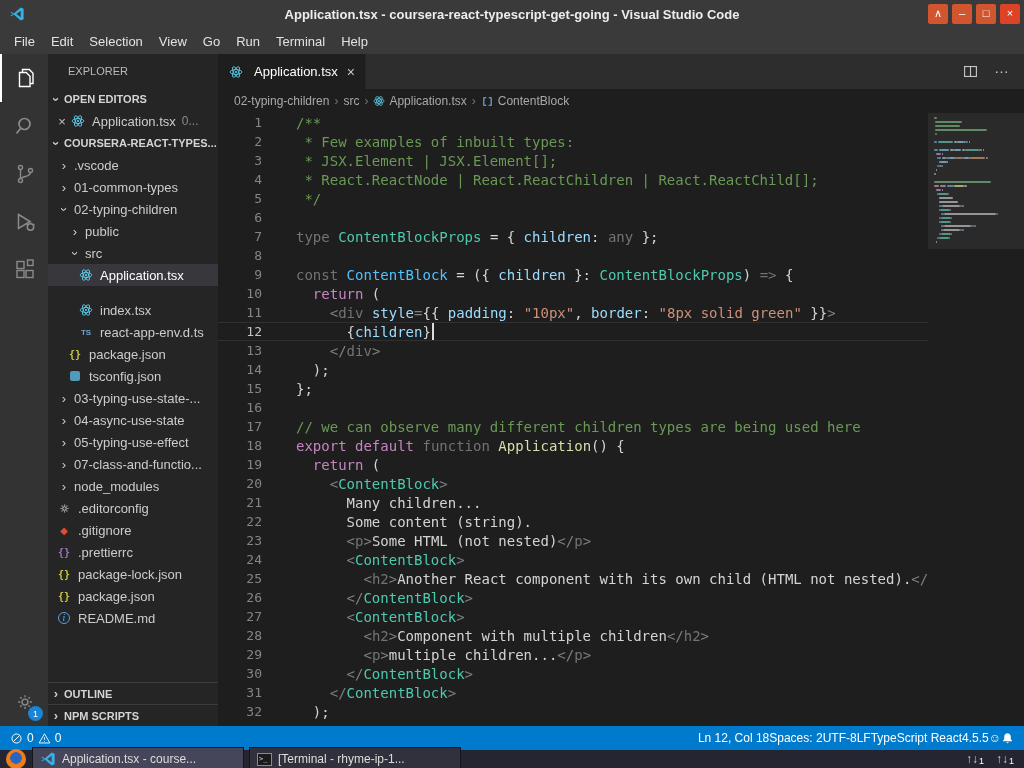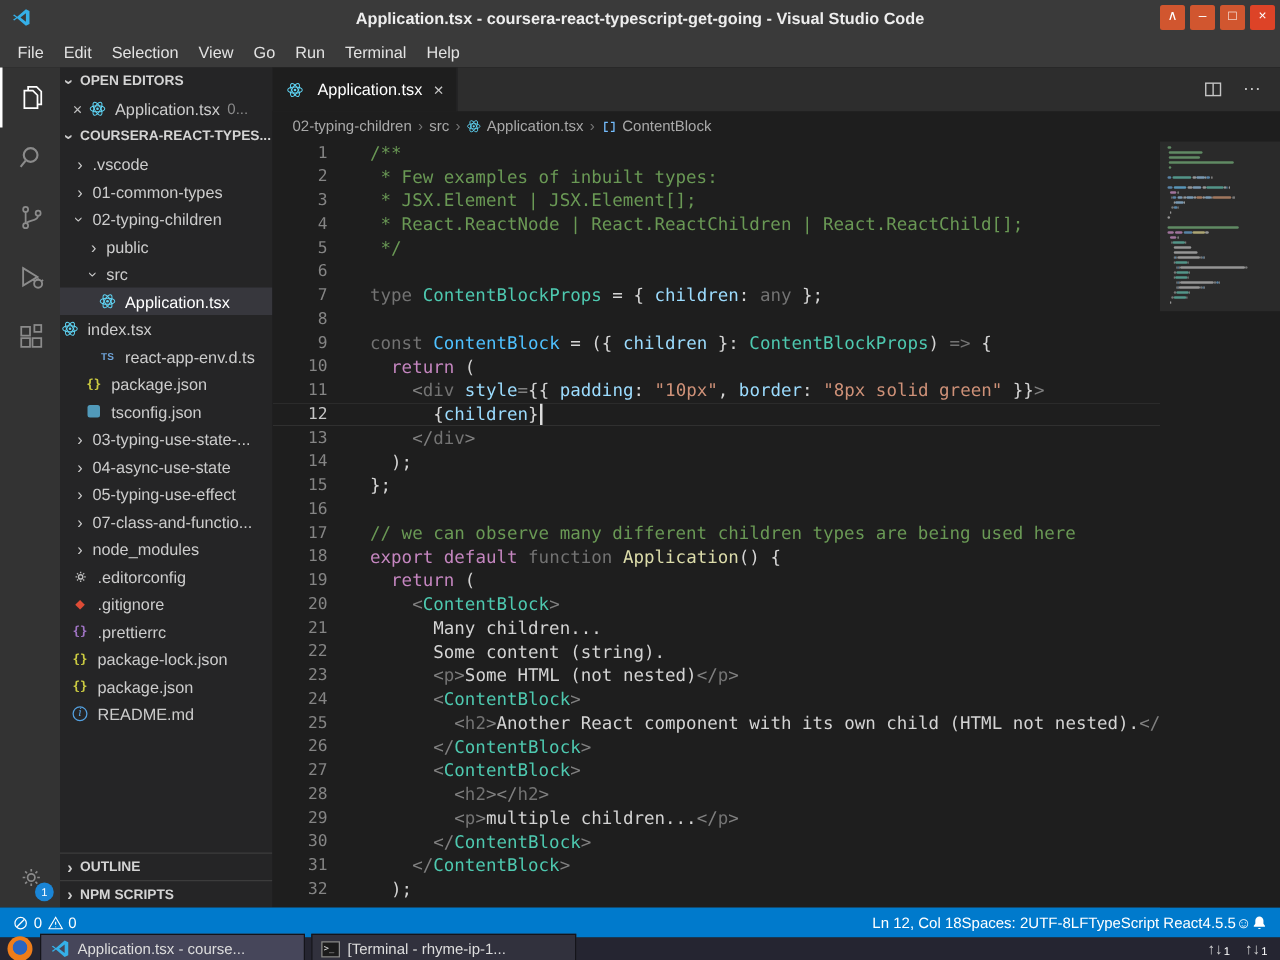--- a/index.html
+++ b/index.html
@@ -182,20 +182,21 @@
         <div class="act-item">
           <svg width="22" height="22" viewBox="0 0 24 24" fill="none" stroke="currentColor" stroke-width="1.5">
             <circle cx="12" cy="12" r="3.2"></circle>
             <path d="M12 4.5v2.3M12 17.2v2.3M4.5 12h2.3M17.2 12h2.3M6.7 6.7l1.6 1.6M15.7 15.7l1.6 1.6M17.3 6.7l-1.6 1.6M8.3 15.7l-1.6 1.6"></path>
           </svg>
           <span class="act-badge">1</span>
         </div>
       </div>
 
     <div class="sidebar">
+      <div class="sidebar-title">EXPLORER</div>
       <div class="section-header">
         <span class="chev exp">›</span>
         <span>OPEN EDITORS</span>
       </div>
       <div id="open-editors">
           <div class="oe-item">
             <span class="oe-close">×</span>
             <span class="f-icon">
               <svg width="14" height="14" viewBox="0 0 24 24" fill="none" stroke="#5fd4f4" stroke-width="1.4">
                 <ellipse cx="12" cy="12" rx="10" ry="4.2"></ellipse>
@@ -237,21 +238,21 @@
             <span class="f-icon">
               <svg width="14" height="14" viewBox="0 0 24 24" fill="none" stroke="#5fd4f4" stroke-width="1.4">
                 <ellipse cx="12" cy="12" rx="10" ry="4.2"></ellipse>
                 <ellipse cx="12" cy="12" rx="10" ry="4.2" transform="rotate(60 12 12)"></ellipse>
                 <ellipse cx="12" cy="12" rx="10" ry="4.2" transform="rotate(-60 12 12)"></ellipse>
                 <circle cx="12" cy="12" r="1.8" fill="#5fd4f4" stroke="none"></circle>
               </svg>
             </span>
             <span class="t-label">Application.tsx</span>
           </div>
-          <div class="tree-row" style="">
+          <div class="tree-row" style="padding-left: 30px; margin-top: 13px;">
             <span class="f-icon">
               <svg width="14" height="14" viewBox="0 0 24 24" fill="none" stroke="#5fd4f4" stroke-width="1.4">
                 <ellipse cx="12" cy="12" rx="10" ry="4.2"></ellipse>
                 <ellipse cx="12" cy="12" rx="10" ry="4.2" transform="rotate(60 12 12)"></ellipse>
                 <ellipse cx="12" cy="12" rx="10" ry="4.2" transform="rotate(-60 12 12)"></ellipse>
                 <circle cx="12" cy="12" r="1.8" fill="#5fd4f4" stroke="none"></circle>
               </svg>
             </span>
             <span class="t-label">index.tsx</span>
           </div>
@@ -421,21 +422,21 @@
             <div class="code-line"><span class="ln">18</span><span class="ln-gap"></span><span class="tok-ctl">export</span><span class="tok-pln"> </span><span class="tok-ctl">default</span><span class="tok-pln"> </span><span class="tok-kw">function</span><span class="tok-pln"> </span><span class="tok-fn">Application</span><span class="tok-pln">() {</span></div>
             <div class="code-line"><span class="ln">19</span><span class="ln-gap"></span><span class="tok-pln">  </span><span class="tok-ctl">return</span><span class="tok-pln"> (</span></div>
             <div class="code-line"><span class="ln">20</span><span class="ln-gap"></span><span class="tok-pln">    </span><span class="tok-pun">&lt;</span><span class="tok-type">ContentBlock</span><span class="tok-pun">&gt;</span></div>
             <div class="code-line"><span class="ln">21</span><span class="ln-gap"></span><span class="tok-pln">      Many children...</span></div>
             <div class="code-line"><span class="ln">22</span><span class="ln-gap"></span><span class="tok-pln">      Some content (string).</span></div>
             <div class="code-line"><span class="ln">23</span><span class="ln-gap"></span><span class="tok-pln">      </span><span class="tok-pun">&lt;</span><span class="tok-kw">p</span><span class="tok-pun">&gt;</span><span class="tok-pln">Some HTML (not nested)</span><span class="tok-pun">&lt;/</span><span class="tok-kw">p</span><span class="tok-pun">&gt;</span></div>
             <div class="code-line"><span class="ln">24</span><span class="ln-gap"></span><span class="tok-pln">      </span><span class="tok-pun">&lt;</span><span class="tok-type">ContentBlock</span><span class="tok-pun">&gt;</span></div>
             <div class="code-line"><span class="ln">25</span><span class="ln-gap"></span><span class="tok-pln">        </span><span class="tok-pun">&lt;</span><span class="tok-kw">h2</span><span class="tok-pun">&gt;</span><span class="tok-pln">Another React component with its own child (HTML not nested).</span><span class="tok-pun">&lt;/</span></div>
             <div class="code-line"><span class="ln">26</span><span class="ln-gap"></span><span class="tok-pln">      </span><span class="tok-pun">&lt;/</span><span class="tok-type">ContentBlock</span><span class="tok-pun">&gt;</span></div>
             <div class="code-line"><span class="ln">27</span><span class="ln-gap"></span><span class="tok-pln">      </span><span class="tok-pun">&lt;</span><span class="tok-type">ContentBlock</span><span class="tok-pun">&gt;</span></div>
-            <div class="code-line"><span class="ln">28</span><span class="ln-gap"></span><span class="tok-pln">        </span><span class="tok-pun">&lt;</span><span class="tok-kw">h2</span><span class="tok-pun">&gt;</span><span class="tok-pun">&lt;/</span><span class="tok-kw">h2</span><span class="tok-pun">&gt;</span></div>
+            <div class="code-line"><span class="ln">28</span><span class="ln-gap"></span><span class="tok-pln">        </span><span class="tok-pun">&lt;</span><span class="tok-kw">h2</span><span class="tok-pun">&gt;</span><span class="tok-pln">Component with multiple children</span><span class="tok-pun">&lt;/</span><span class="tok-kw">h2</span><span class="tok-pun">&gt;</span></div>
             <div class="code-line"><span class="ln">29</span><span class="ln-gap"></span><span class="tok-pln">        </span><span class="tok-pun">&lt;</span><span class="tok-kw">p</span><span class="tok-pun">&gt;</span><span class="tok-pln">multiple children...</span><span class="tok-pun">&lt;/</span><span class="tok-kw">p</span><span class="tok-pun">&gt;</span></div>
             <div class="code-line"><span class="ln">30</span><span class="ln-gap"></span><span class="tok-pln">      </span><span class="tok-pun">&lt;/</span><span class="tok-type">ContentBlock</span><span class="tok-pun">&gt;</span></div>
             <div class="code-line"><span class="ln">31</span><span class="ln-gap"></span><span class="tok-pln">    </span><span class="tok-pun">&lt;/</span><span class="tok-type">ContentBlock</span><span class="tok-pun">&gt;</span></div>
             <div class="code-line"><span class="ln">32</span><span class="ln-gap"></span><span class="tok-pln">  );</span></div>
           </div>
         <div class="minimap" id="minimap">
           <div class="mm-slider"></div>
         <div class="mm-line">
               <span class="mm-seg" style="width: 2.55px; background: rgb(87, 132, 91);"></span>
             </div>

